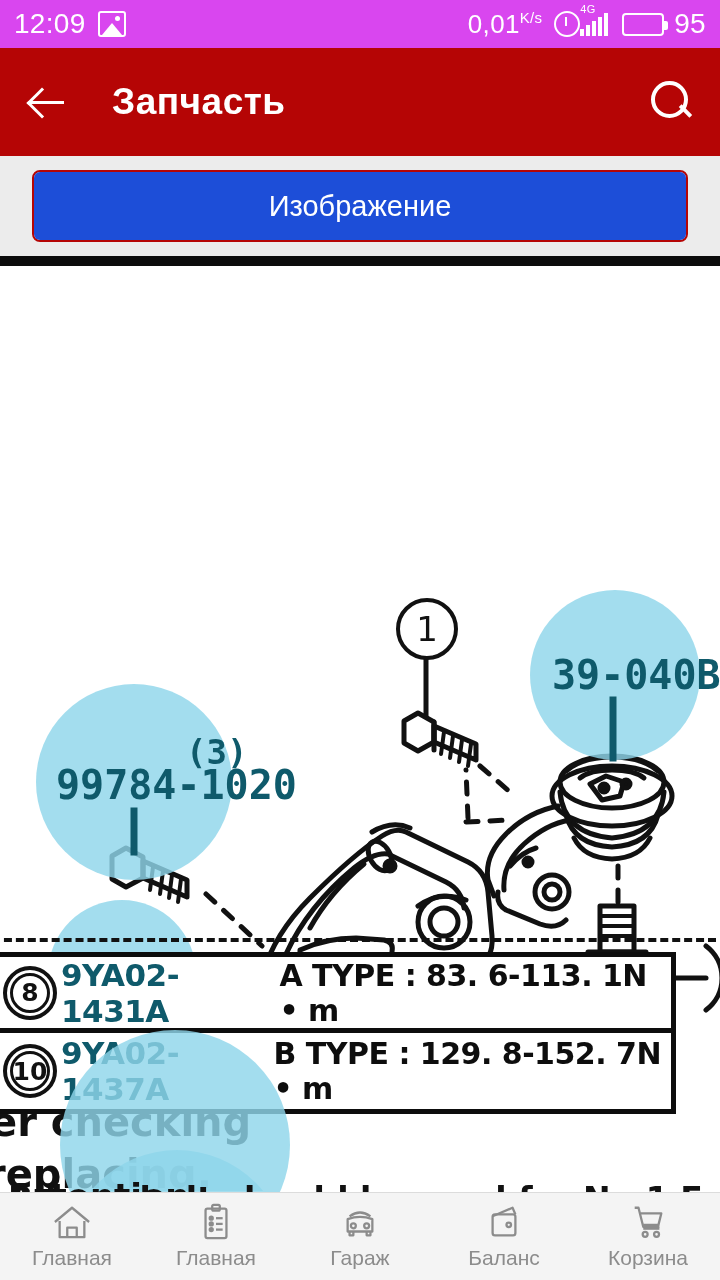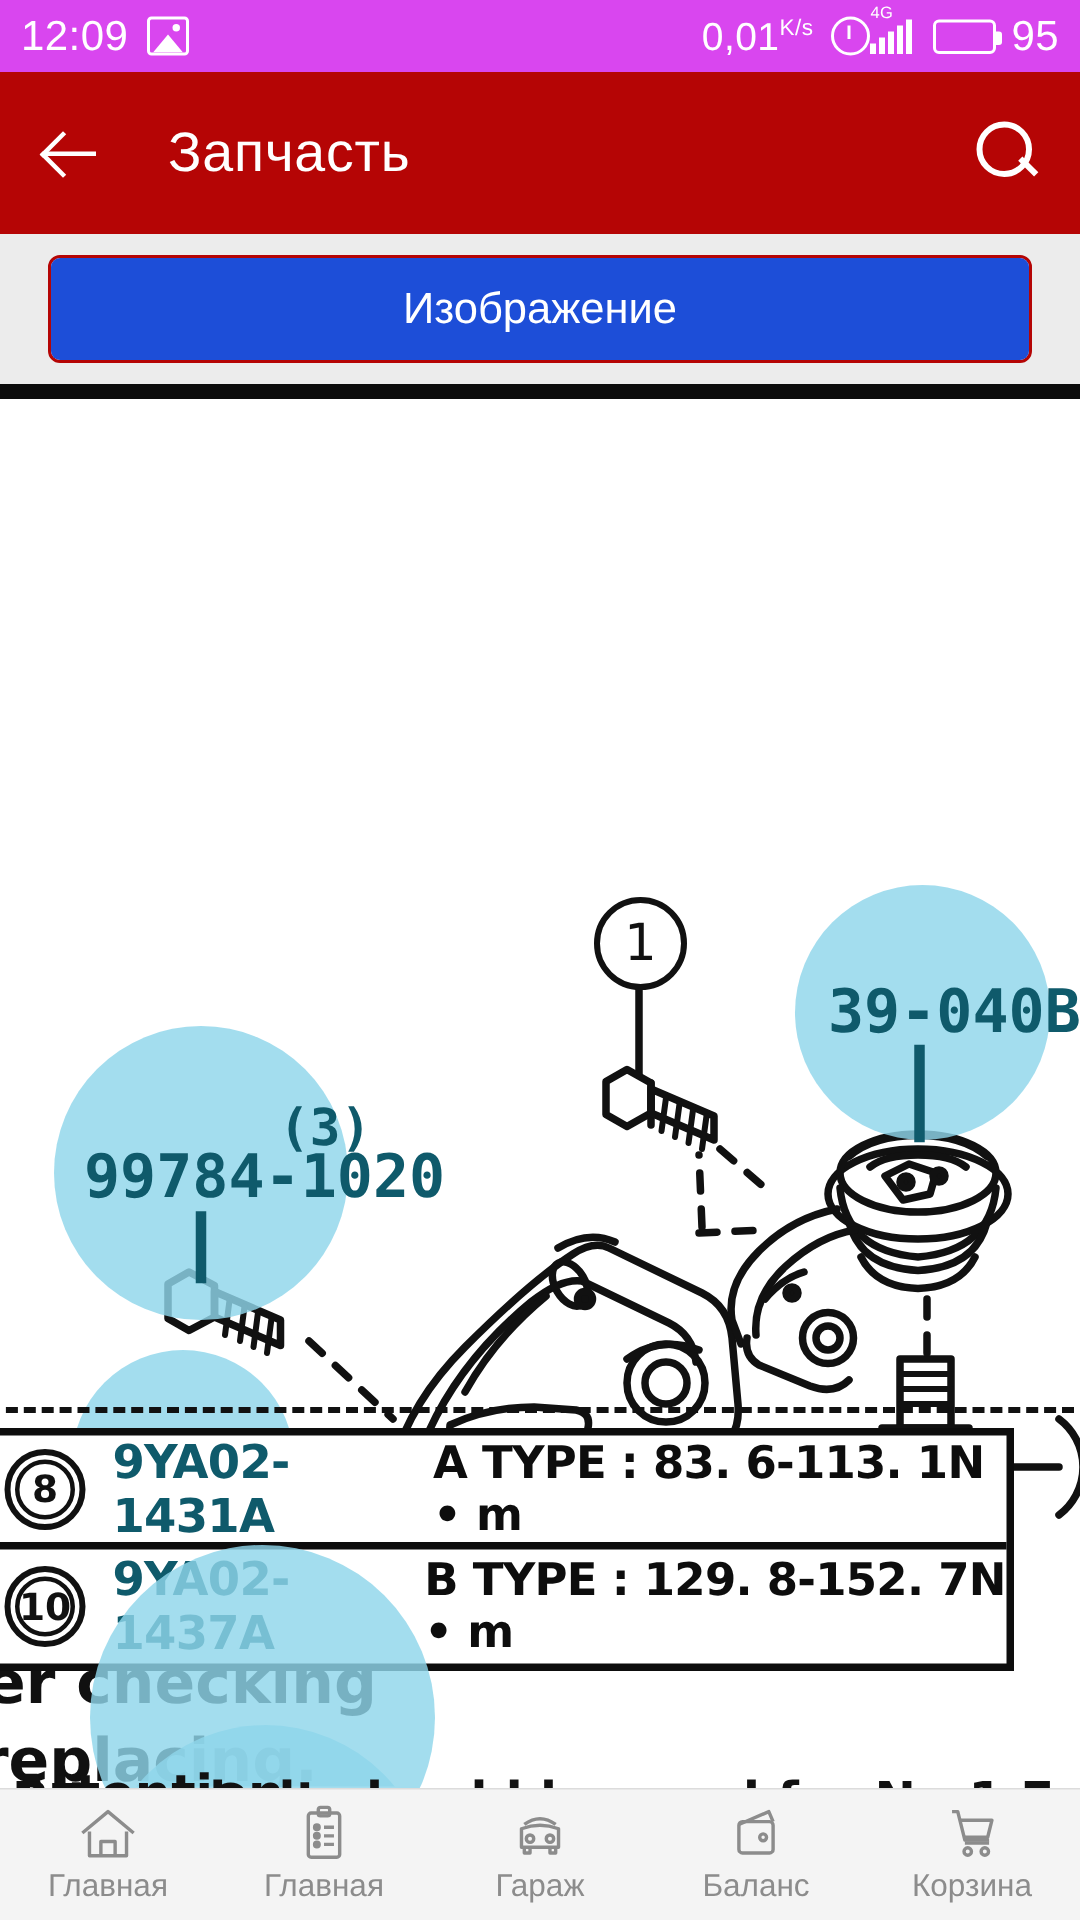--- a/index.html
+++ b/index.html
@@ -63,21 +63,21 @@
   .back-arrow { width: 44px; height: 44px; position: relative; flex: none; }
   .back-arrow::before {
     content: ""; position: absolute; left: 4px; top: 21px;
     width: 34px; height: 3px; background: #fff;
   }
   .back-arrow::after {
     content: ""; position: absolute; left: 5px; top: 12px;
     width: 19px; height: 19px; border-left: 3px solid #fff; border-bottom: 3px solid #fff;
     transform: rotate(45deg);
   }
-  .appbar-title { margin-left: 42px; font-size: 37px; font-weight: 400; letter-spacing: .5px; }
+  .appbar-title { margin-left: 42px; font-size: 37px; font-weight: 700; letter-spacing: .5px; }
   .appbar-spacer { flex: 1; }
   .search-icon { width: 46px; height: 46px; position: relative; flex: none; }
   .search-icon::before {
     content: ""; position: absolute; left: 3px; top: 2px;
     width: 29px; height: 29px; border: 4px solid #fff; border-radius: 50%;
   }
   .search-icon::after {
     content: ""; position: absolute; left: 30px; top: 30px;
     width: 15px; height: 4px; background: #fff; transform: rotate(45deg);
   }
@@ -141,21 +141,21 @@
   .spec-badge::before {
     content: ""; position: absolute; left: 4px; top: 2px; right: 4px; bottom: 2px;
     border: 4px solid #111; border-radius: 50%;
   }
   .spec-badge::after {
     content: ""; position: absolute; left: 11px; top: 9px; right: 11px; bottom: 9px;
     border: 3px solid #111; border-radius: 50%;
   }
   .spec-pn {
     font-family: "DejaVu Sans", sans-serif; font-size: 31px; font-weight: 600;
-    color: #0f5a6b; margin-left: 14px; letter-spacing: -.5px;
+    color: #0f5a6b; margin-left: 0; letter-spacing: -.5px;
   }
   .spec-val {
     font-family: "DejaVu Sans", sans-serif; font-size: 30px; font-weight: 700;
     color: #0d0d0d; margin-left: 16px; letter-spacing: -.5px;
   }
   .attention {
     position: absolute; left: 8px; top: 1176px;
     font-family: "DejaVu Sans", sans-serif; font-size: 34px; font-weight: 700; color: #111;
   }
   .attention-sub {

